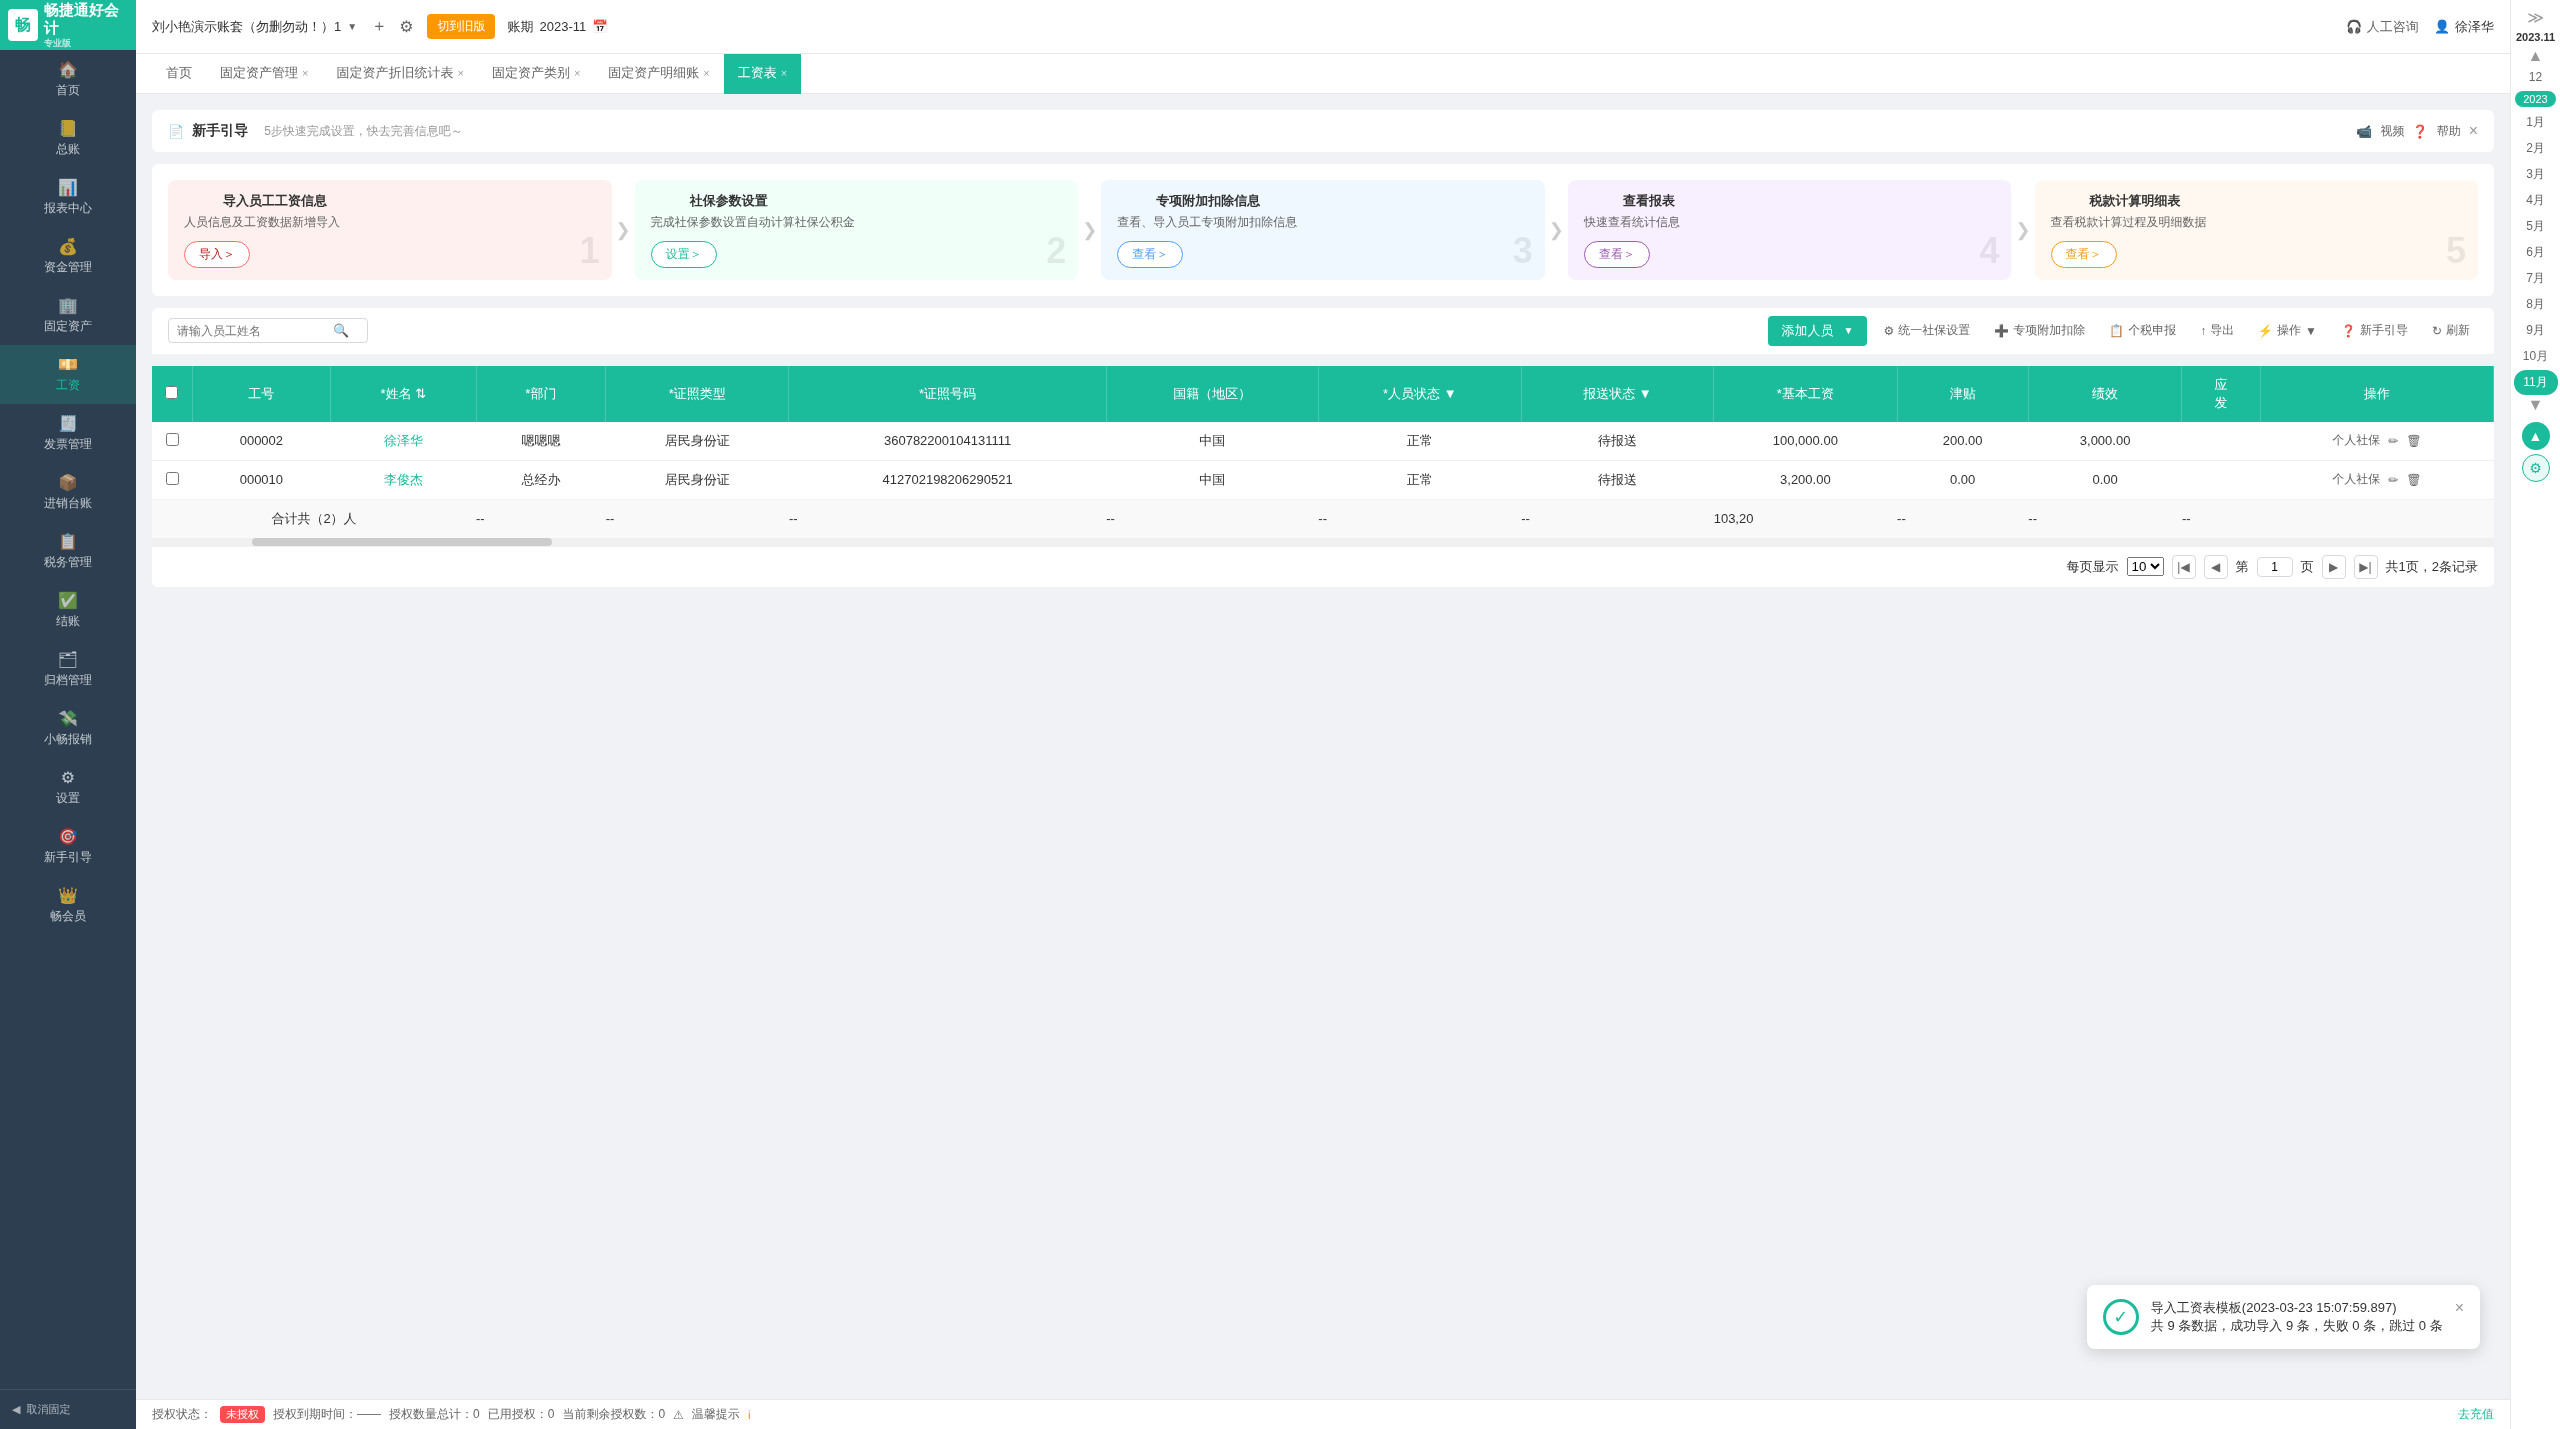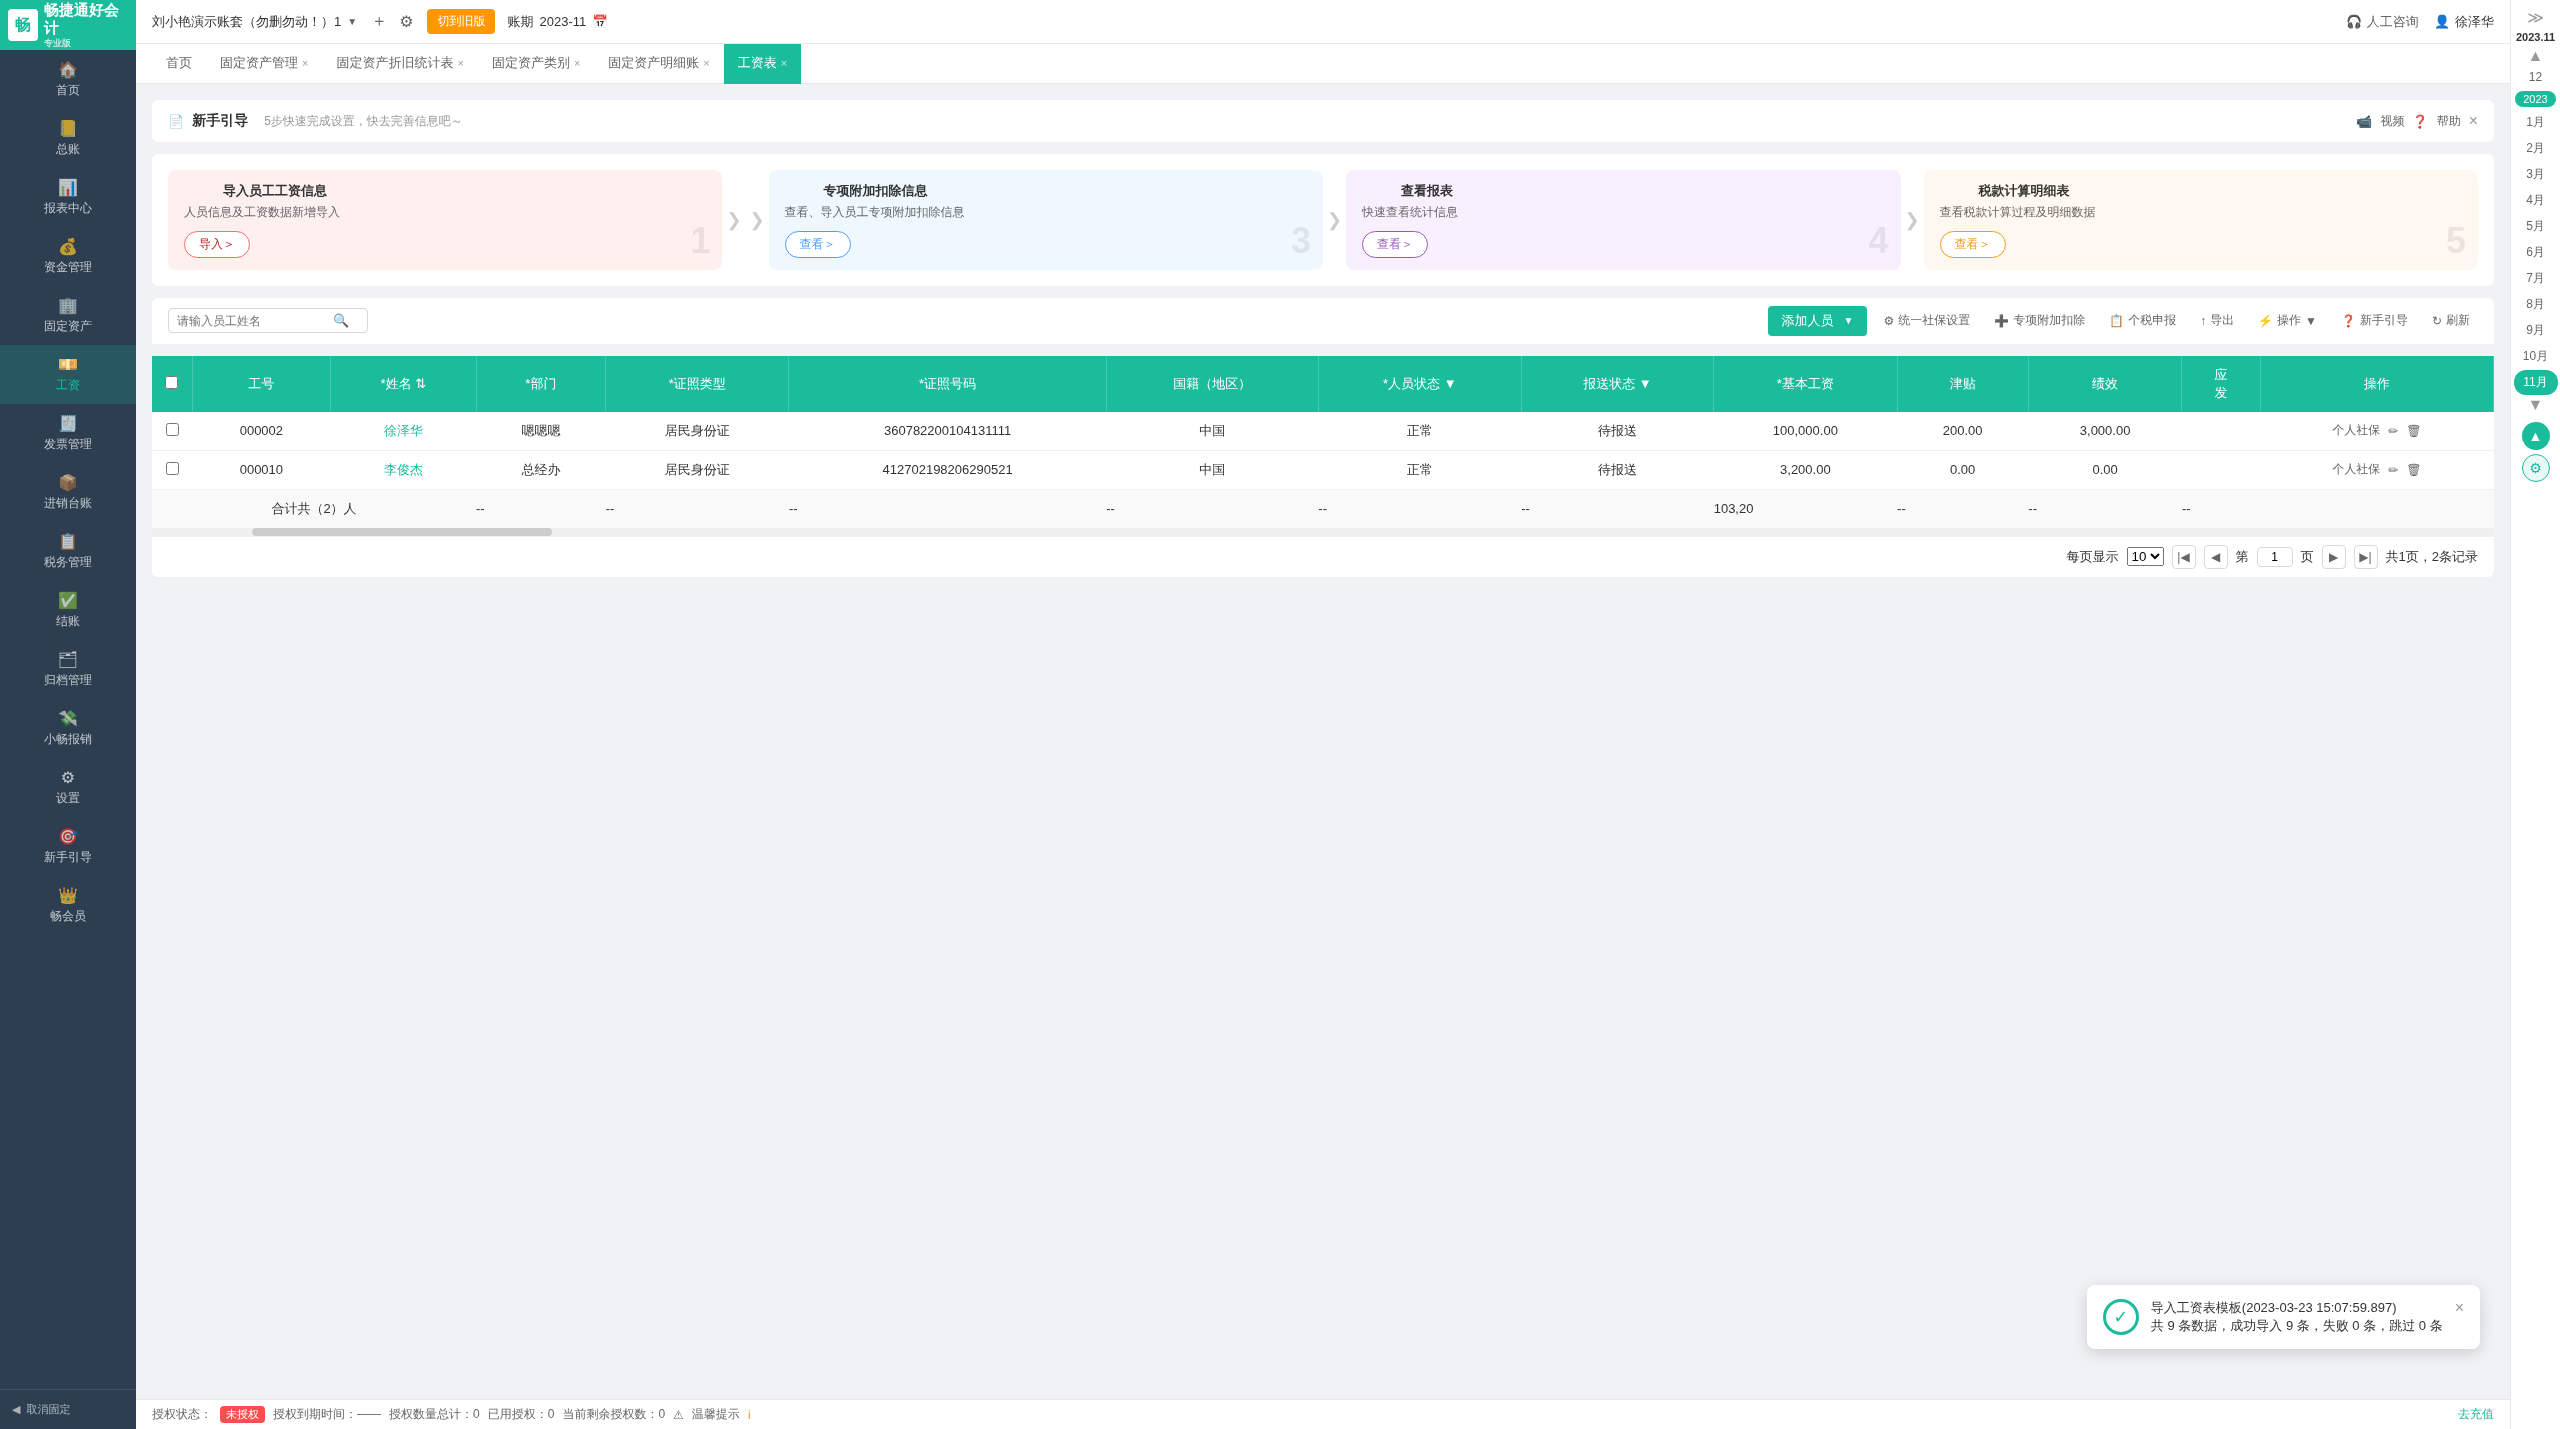--- a/index.html
+++ b/index.html
@@ -67,21 +67,21 @@
       flex: 1;
       display: flex;
       flex-direction: column;
       overflow: hidden;
       position: relative;
     }
 
     
     .topbar {
       background: white;
-      height: 44px;
+      height: 54px;
       display: flex;
       align-items: center;
       padding: 0 16px;
       border-bottom: 1px solid #e8e8e8;
       gap: 12px;
       flex-shrink: 0;
     }
     .topbar-account {
       display: flex; align-items: center; gap: 6px;
       font-size: 13px; color: #333;
@@ -540,20 +540,26 @@
     </div>
 
     <div class="guide-steps">
       <div class="guide-step" style="background:#fff0f0;">
         <div class="guide-step-title">导入员工工资信息</div>
         <div class="guide-step-desc">人员信息及工资数据新增导入</div>
         <button class="guide-step-btn btn-red">导入＞</button>
         <span class="guide-step-num">1</span>
       </div>
       <div class="guide-arrow">❯</div>
+      <div class="guide-step" style="background:#f0fff8;">
+        <div class="guide-step-title">社保参数设置</div>
+        <div class="guide-step-desc">完成社保参数设置自动计算社保公积金</div>
+        <button class="guide-step-btn btn-green">设置＞</button>
+        <span class="guide-step-num">2</span>
+      </div>
       <div class="guide-arrow">❯</div>
       <div class="guide-step" style="background:#f0f8ff;">
         <div class="guide-step-title">专项附加扣除信息</div>
         <div class="guide-step-desc">查看、导入员工专项附加扣除信息</div>
         <button class="guide-step-btn btn-blue">查看＞</button>
         <span class="guide-step-num">3</span>
       </div>
       <div class="guide-arrow">❯</div>
       <div class="guide-step" style="background:#f8f0ff;">
         <div class="guide-step-title">查看报表</div>

